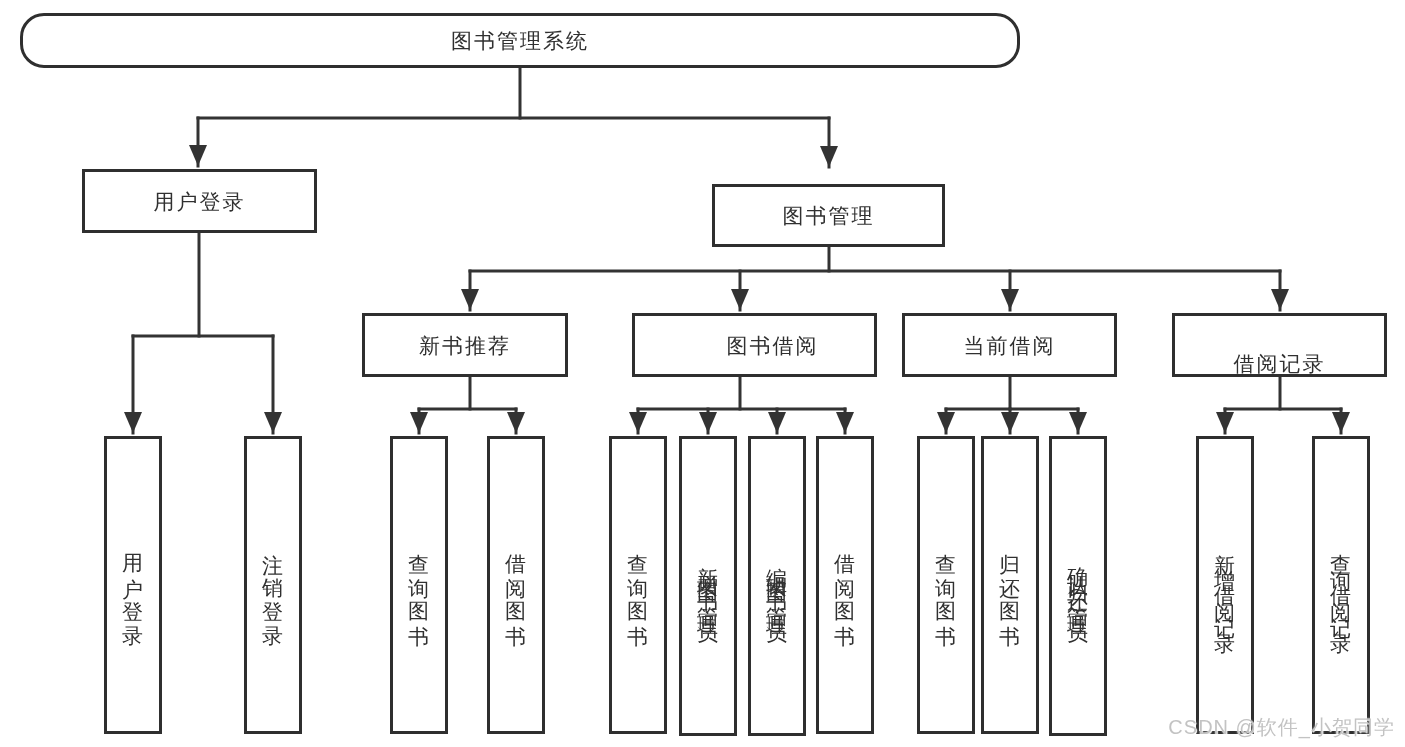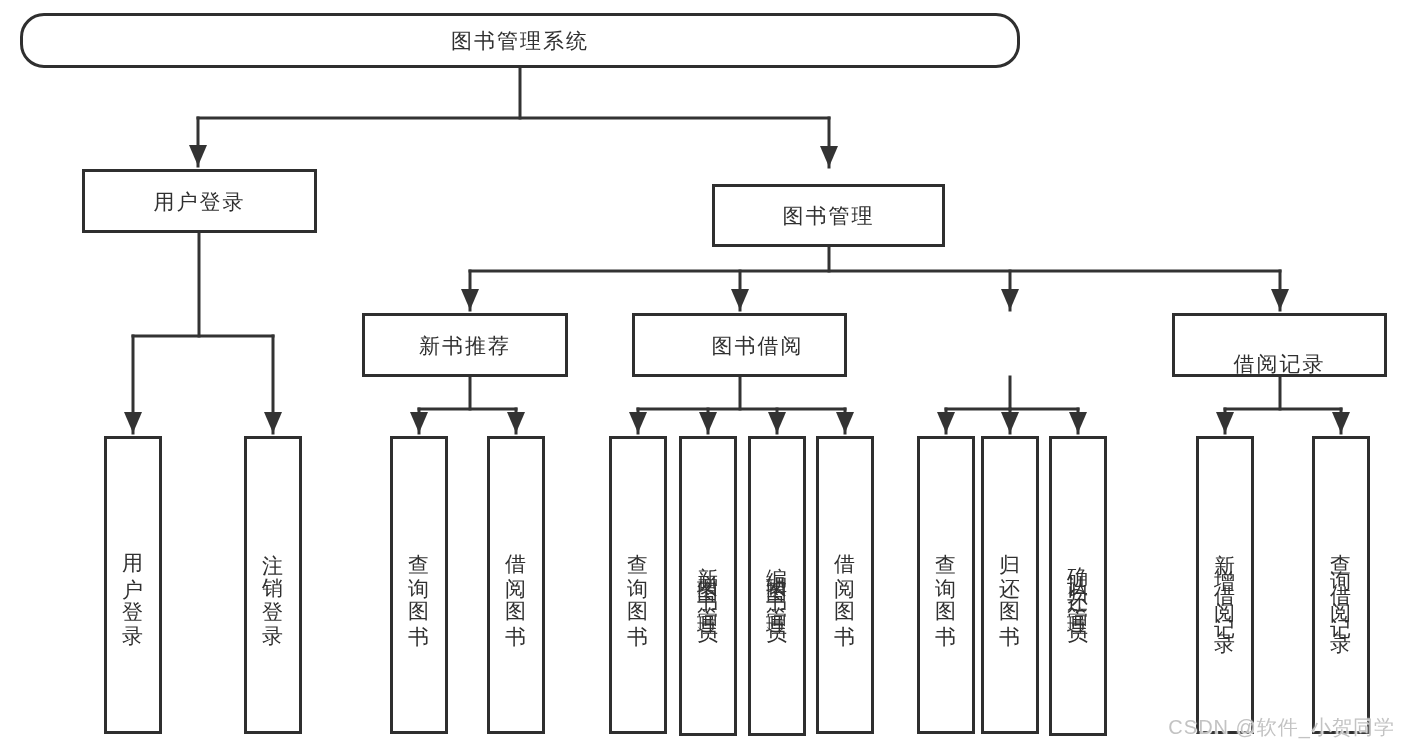--- a/index.html
+++ b/index.html
@@ -107,22 +107,25 @@
     </div>
     <div class="node node-h" style="left: 82px; top: 169px; width: 235px; height: 64px; border-color: rgb(47, 47, 47);">
       <span class="node-label" style="color: rgb(48, 48, 48);">用户登录</span>
     </div>
     <div class="node node-h" style="left: 712px; top: 170px; width: 233px; height: 63px; border-color: rgb(47, 47, 47); margin-top: 14px;">
       <span class="node-label" style="color: rgb(48, 48, 48);">图书管理</span>
     </div>
     <div class="node node-h" style="left: 362px; top: 313px; width: 206px; height: 64px; border-color: rgb(47, 47, 47);">
       <span class="node-label" style="color: rgb(48, 48, 48);">新书推荐</span>
     </div>
-    <div class="node node-h" style="left: 632px; top: 313px; width: 215px; height: 64px; border-color: rgb(47, 47, 47); padding-left: 36px;">
+    <div class="node node-h" style="left: 632px; top: 313px; width: 245px; height: 64px; border-color: rgb(47, 47, 47); padding-left: 36px;">
       <span class="node-label" style="color: rgb(48, 48, 48);">图书借阅</span>
+    </div>
+    <div class="node node-h" style="left: 902px; top: 313px; width: 215px; height: 64px; border-color: rgb(47, 47, 47);">
+      <span class="node-label" style="color: rgb(48, 48, 48);">当前借阅</span>
     </div>
     <div class="node node-h" style="left: 1172px; top: 313px; width: 215px; height: 64px; border-color: rgb(47, 47, 47); align-items: flex-end;">
       <span class="node-label" style="color: rgb(48, 48, 48);">借阅记录</span>
     </div>
     <div class="node node-v" style="left: 104px; top: 436px; width: 58px; height: 298px; border-color: rgb(47, 47, 47);">
       <span class="node-label" style="color: rgb(48, 48, 48); letter-spacing: 24px;">用户登录</span>
     </div>
     <div class="node node-v" style="left: 244px; top: 436px; width: 58px; height: 298px; border-color: rgb(47, 47, 47);">
       <span class="node-label" style="color: rgb(48, 48, 48); letter-spacing: 24px;">注销登录</span>
     </div>

